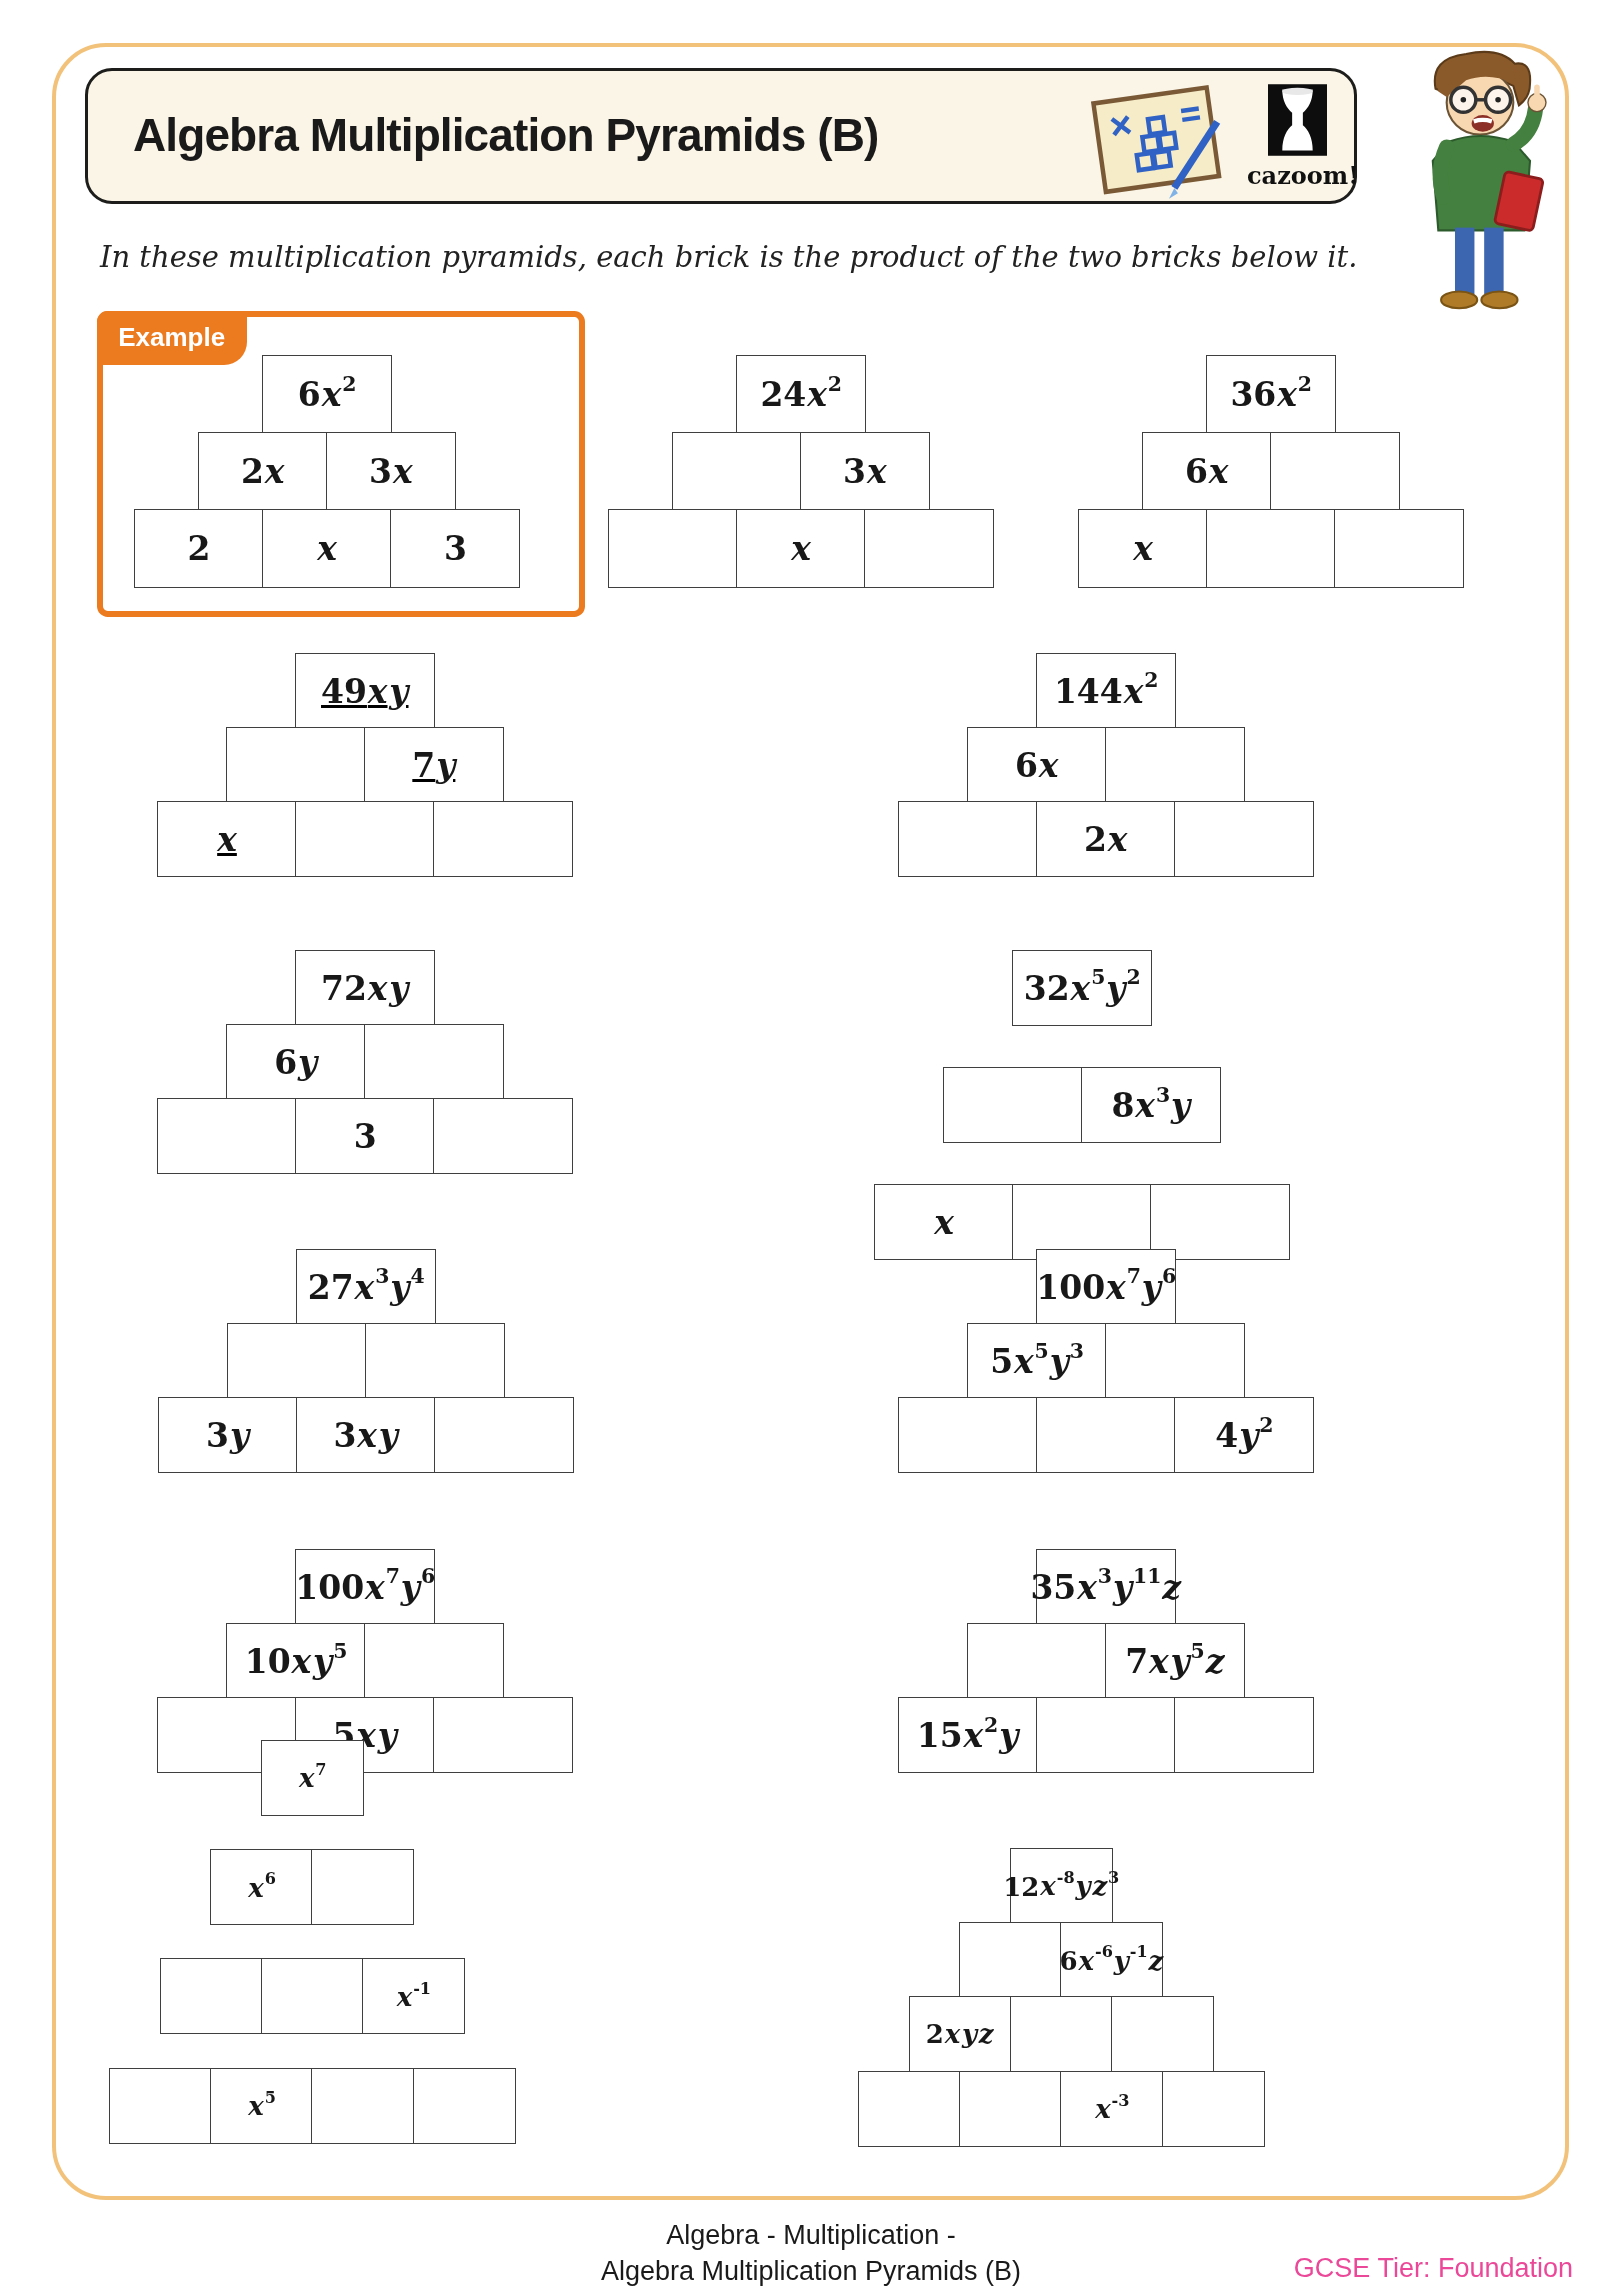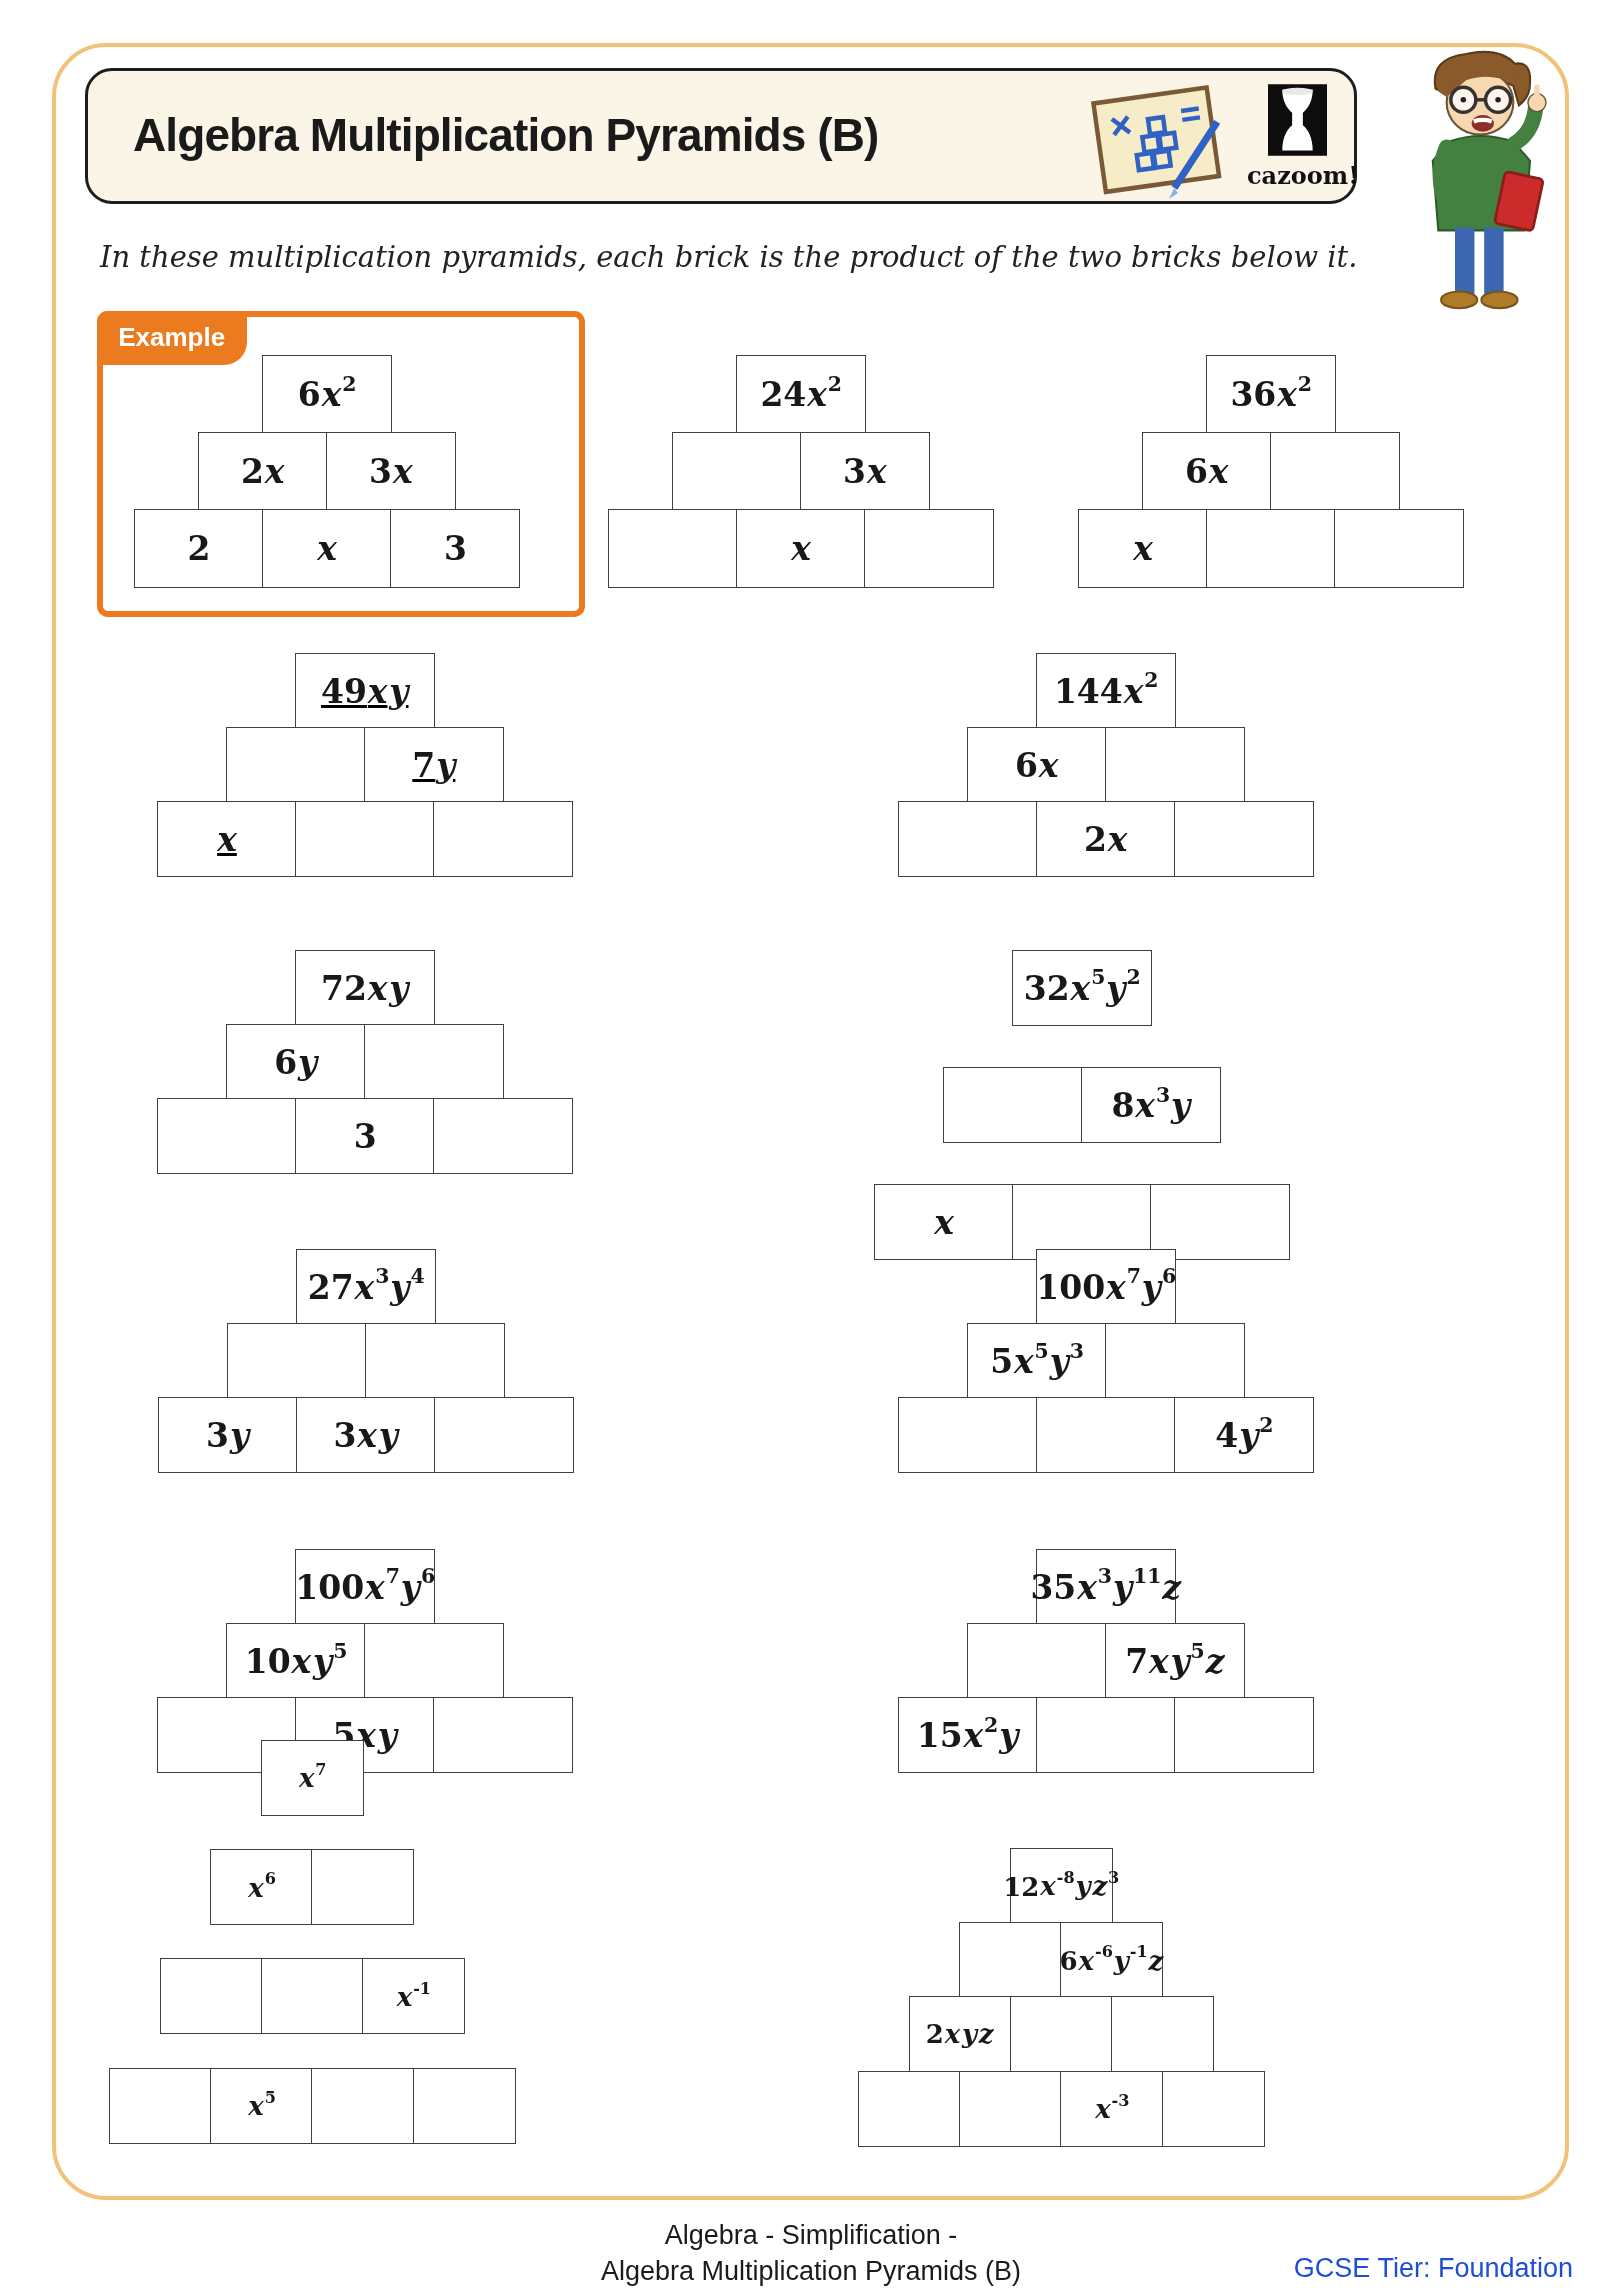--- a/index.html
+++ b/index.html
@@ -30,21 +30,21 @@
   .brick + .brick{margin-left:-1.8px;}
   .math{font-family:"DejaVu Serif",serif;font-weight:bold;font-size:var(--fs,33px);
         color:#181818;white-space:nowrap;}
   .math sup{font-size:0.62em;position:relative;top:-0.15em;vertical-align:super;letter-spacing:0;}
   .math i{font-style:italic;padding:0 0.9px;}
   .pyramid.small{--fs:26px;}
   .footer-left{position:absolute;left:56px;top:2217px;font-size:27px;color:#1a1a1a;line-height:36px;}
   .footer-left a{color:#2d6bb5;text-decoration:underline;border-bottom:0.9px solid #2d6bb5;}
   .footer-center{position:absolute;left:0;width:1622px;top:2217px;text-align:center;
         font-size:27px;color:#1a1a1a;line-height:36px;}
-  .footer-right{position:absolute;right:49px;top:2253px;font-size:27px;color:#1d4ed8;}
+  .footer-right{position:absolute;right:49px;top:2253px;font-size:27px;color:#ec4899;}
   .logo-text{font-family:"DejaVu Serif",serif;font-weight:bold;font-size:24px;color:#111;margin-top:1.8px;}
 </style>
 </head>
 <body>
 
 <div class="page">
 
   <div class="outer-border"></div>
 
   <div class="title-box">
@@ -473,19 +473,19 @@
         <div class="brick">
           <span class="math"><i>x</i><sup>-3</sup></span>
         </div>
         <div class="brick">
           <span class="math"></span>
         </div>
       </div>
     </div>
 
   <div class="footer-center">
-    <div>Algebra - Simplification -</div>
+    <div>Algebra - Multiplication -</div>
     <div>Algebra Multiplication Pyramids (B)</div>
   </div>
   <div class="footer-right">GCSE Tier: Foundation</div>
 
 </div>
 
 
 </body></html>

